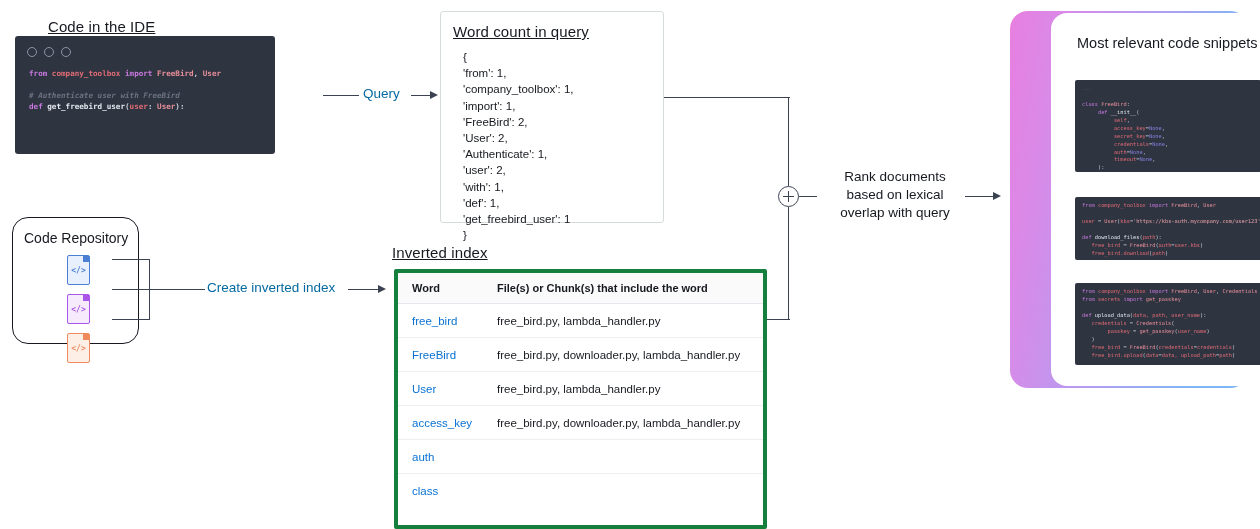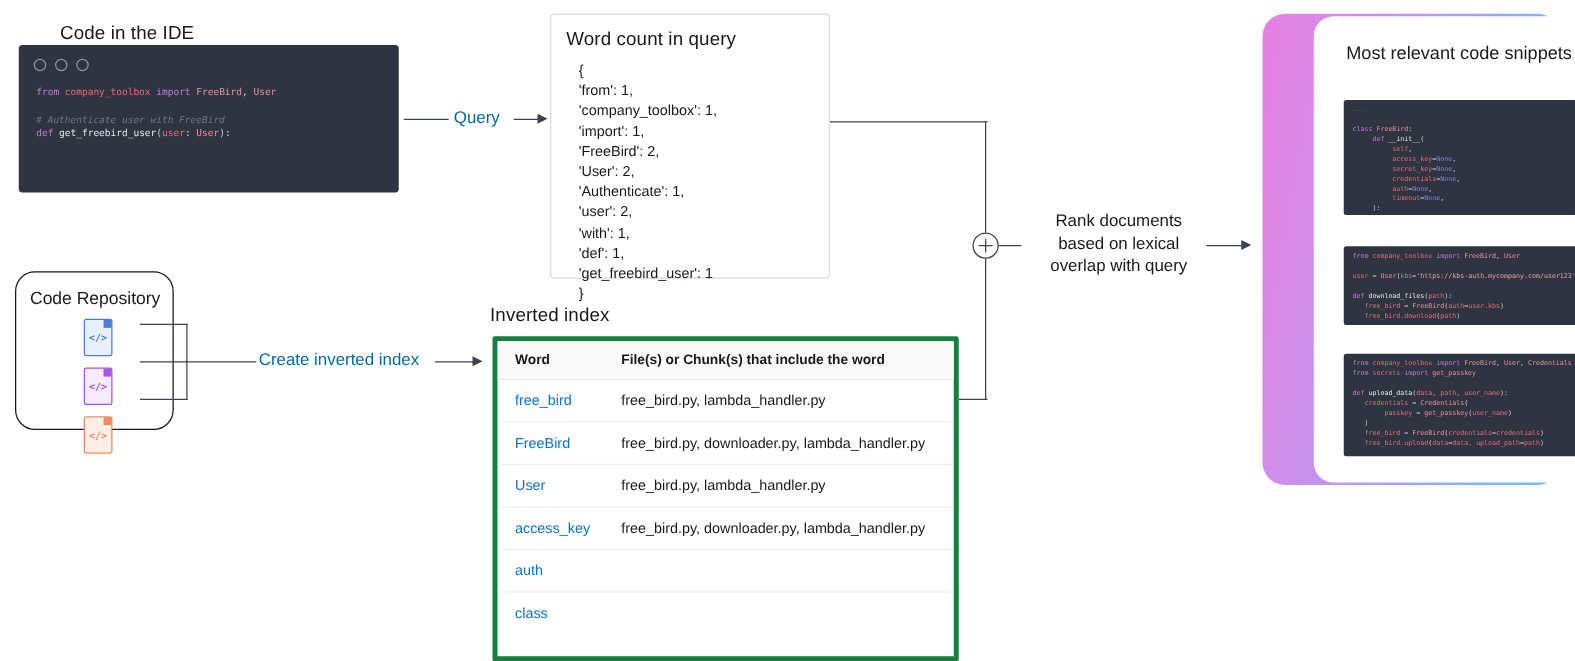--- a/index.html
+++ b/index.html
@@ -16,20 +16,21 @@
     overflow: hidden;
   }
   .abs { position: absolute; }
 
   
   .section-title {
     font-size: 15px;
     color: #16191f;
     letter-spacing: .1px;
     white-space: nowrap;
+    text-decoration: underline;
   }
 
   
   .ide {
     background: #2f3441;
     border-radius: 3px;
   }
   .ide-dots {
     position: absolute;
     top: 11px;
@@ -204,21 +205,21 @@
     position: absolute;
     overflow: hidden;
   }
   .snippet .code { font-size: 5.3px; line-height: 1.5; }
 </style>
 </head>
 <body>
 
 <div class="abs section-title" style="left:48px; top:18px; font-size:15px;">Code in the IDE</div>
 
-<div class="abs ide" style="left:15px; top:36px; width:304px; height:118px;">
+<div class="abs ide" style="left:15px; top:36px; width:260px; height:118px;font-weight:bold;">
   <div class="ide-dots">
     <i></i>
     <i></i>
     <i></i>
   </div>
   <div class="code abs" id="ide-code" style="left:14px; top:32px; font-size:7.6px;"><div><span class="kw">from </span><span class="mod">company_toolbox </span><span class="kw">import </span><span class="cls">FreeBird</span><span class="plain">, </span><span class="cls">User</span></div><div>&nbsp;</div><div><span class="cmt"># Authenticate user with FreeBird</span></div><div><span class="kw">def </span><span class="fn">get_freebird_user</span><span class="plain">(</span><span class="var">user</span><span class="plain">: </span><span class="cls">User</span><span class="plain">):</span></div></div>
 </div>
 
 <div class="abs ln hln" style="left:323px; top:95px; width:36px;"></div>
 <div class="arrow-label" style="left:363px; top:86px;">Query</div>

